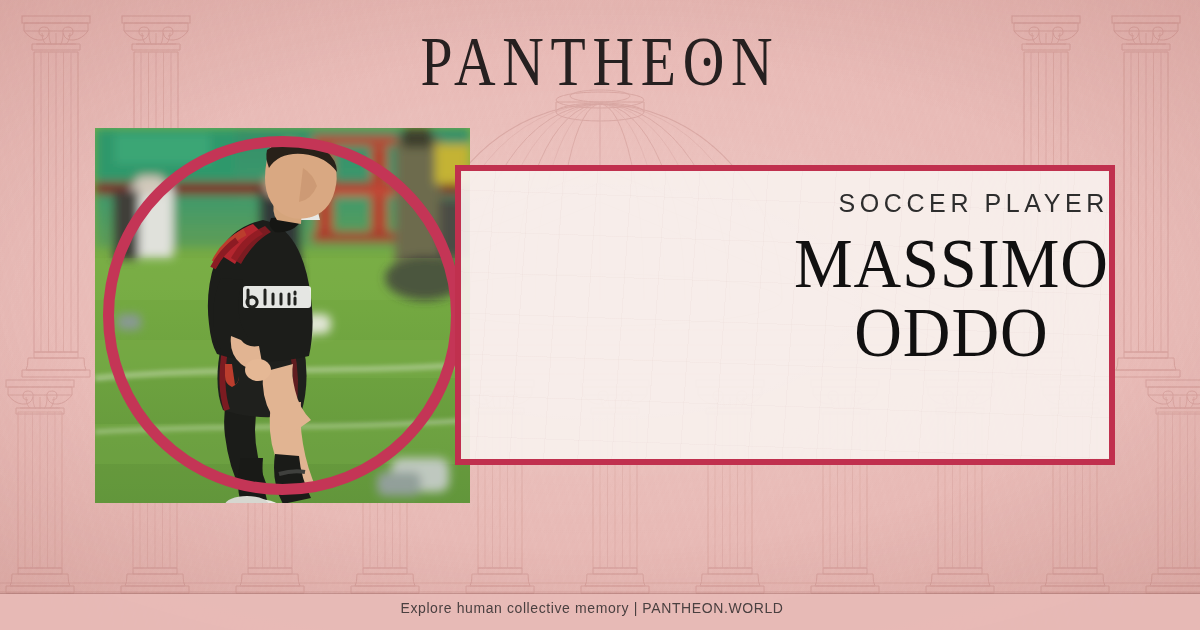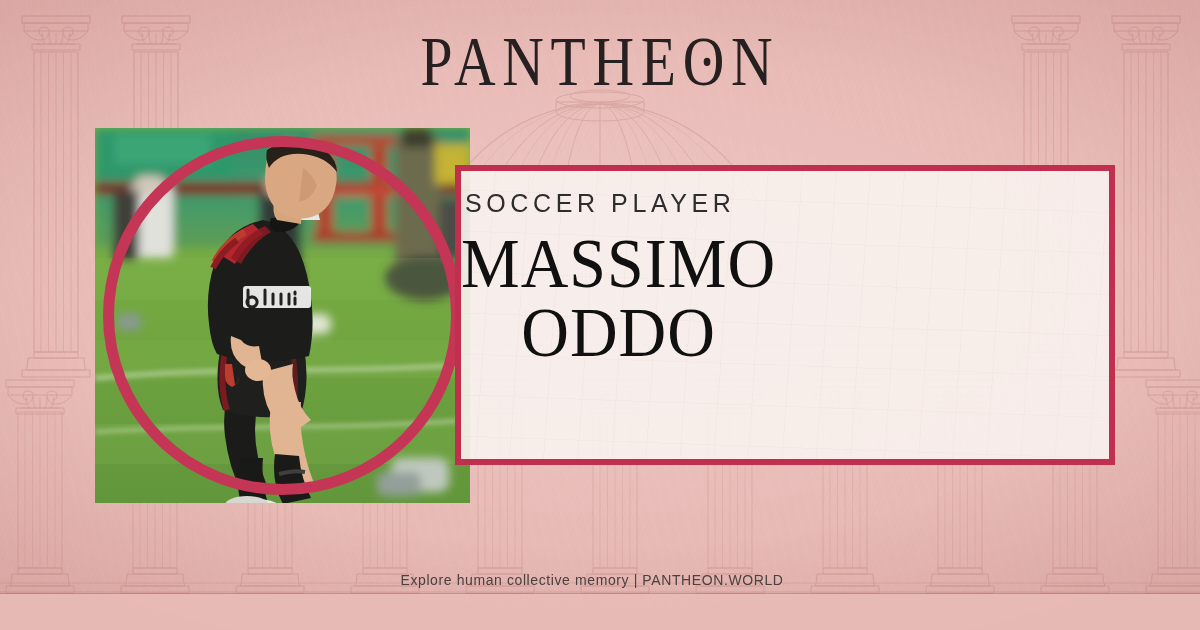--- a/index.html
+++ b/index.html
@@ -120,21 +120,21 @@
     left: 455px;
     top: 165px;
     width: 660px;
     height: 300px;
     border: 6px solid #c0304e;
     background: rgba(247,240,237,.93);
     z-index: 7;
     overflow: hidden;
     display: flex;
     flex-direction: column;
-    align-items: flex-start;
+    align-items: flex-end;
     justify-content: flex-start;
     padding-top: 20px;
   }
   .card-sheen {
     position: absolute;
     inset: 0;
     background:
       repeating-linear-gradient(94deg, rgba(196,160,155,.06) 0 1px, rgba(0,0,0,0) 1px 34px),
       repeating-linear-gradient(182deg, rgba(196,160,155,.05) 0 1px, rgba(0,0,0,0) 1px 41px);
     pointer-events: none;
@@ -191,21 +191,21 @@
     left: 0;
     top: 594px;
     width: 1200px;
     height: 36px;
     background: rgba(232,187,183,.92);
     z-index: 6;
   }
   .footer-text {
     position: absolute;
     left: 0;
-    top: 572px;
+    top: 600px;
     width: 1184px;
     text-align: center;
     font-family: "Liberation Sans", sans-serif;
     font-size: 14px;
     letter-spacing: .6px;
     color: #4a4040;
     z-index: 7;
   }
 </style>
 </head>

